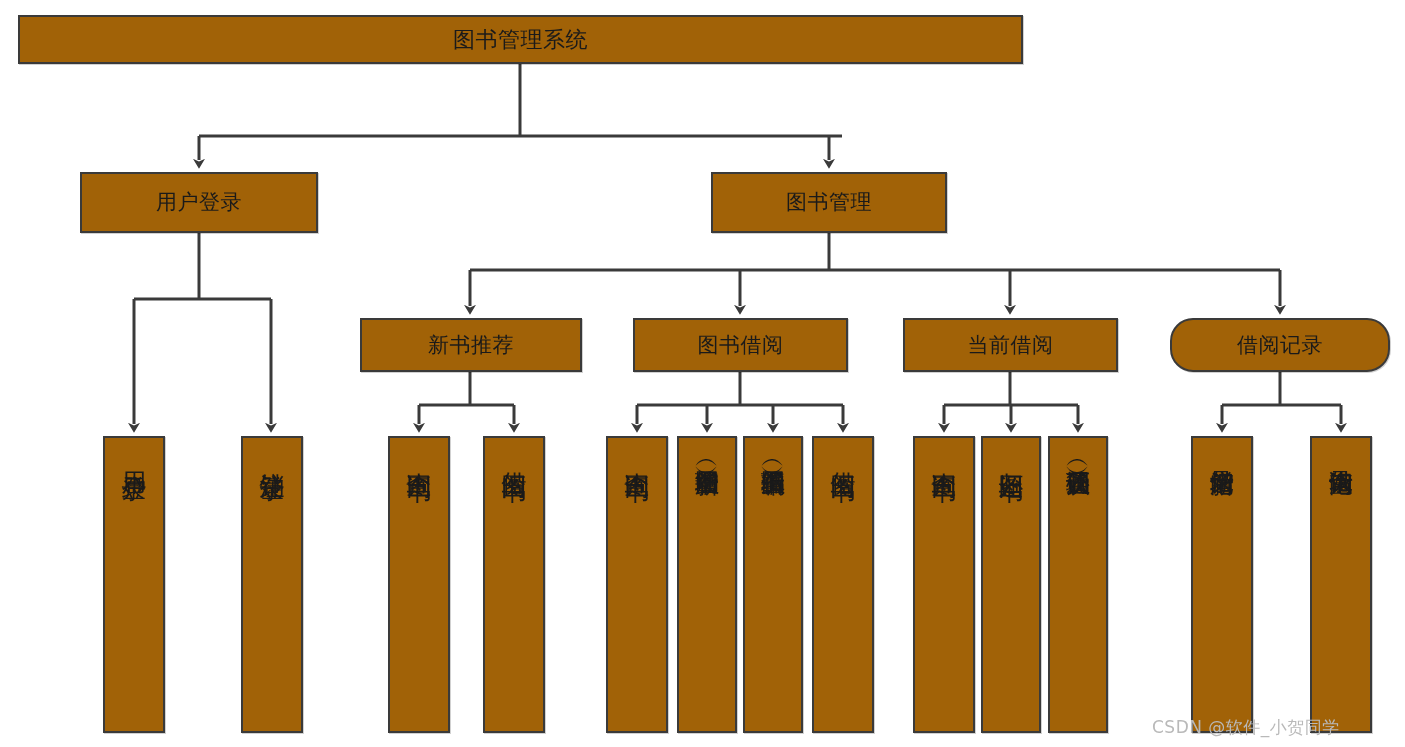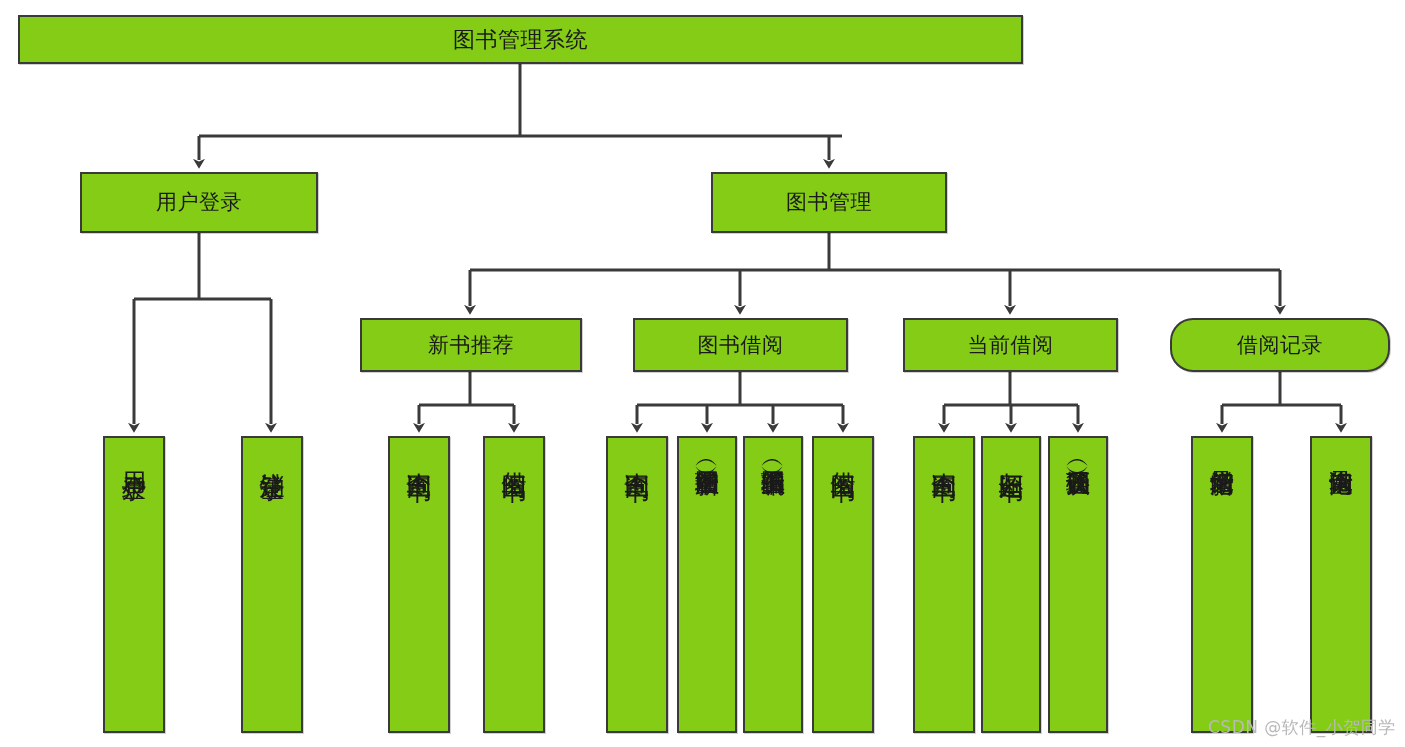--- a/index.html
+++ b/index.html
@@ -23,21 +23,21 @@
     left: 0;
     top: 0;
     width: 1405px;
     height: 747px;
     pointer-events: none;
   }
   .node {
     position: absolute;
     box-sizing: border-box;
     border: 2px solid #3a3a3a;
-    background: #84cc16;
+    background: #a16207;
     display: flex;
     align-items: center;
     justify-content: center;
     color: #1a1a1a;
     box-shadow: 1px 1px 0 rgba(0,0,0,0.18);
   }
   .node .lbl {
     display: block;
     text-align: center;
     line-height: 1.18;
@@ -191,15 +191,15 @@
     <span class="lbl">确认归还（管理员）</span>
   </div>
 
   <div class="node v tall" style="left:1191px; top:436px; width:62px; height:297px;">
     <span class="lbl">新增借阅记录</span>
   </div>
   <div class="node v tall" style="left:1310px; top:436px; width:62px; height:297px;">
     <span class="lbl">查询借阅记录</span>
   </div>
 
-  <div class="watermark" style="left:1208px; top:716px;">CSDN @软件_小贺同学</div>
+  <div class="watermark" style="left:1152px; top:716px;">CSDN @软件_小贺同学</div>
 
 </div>
 
 </body></html>

